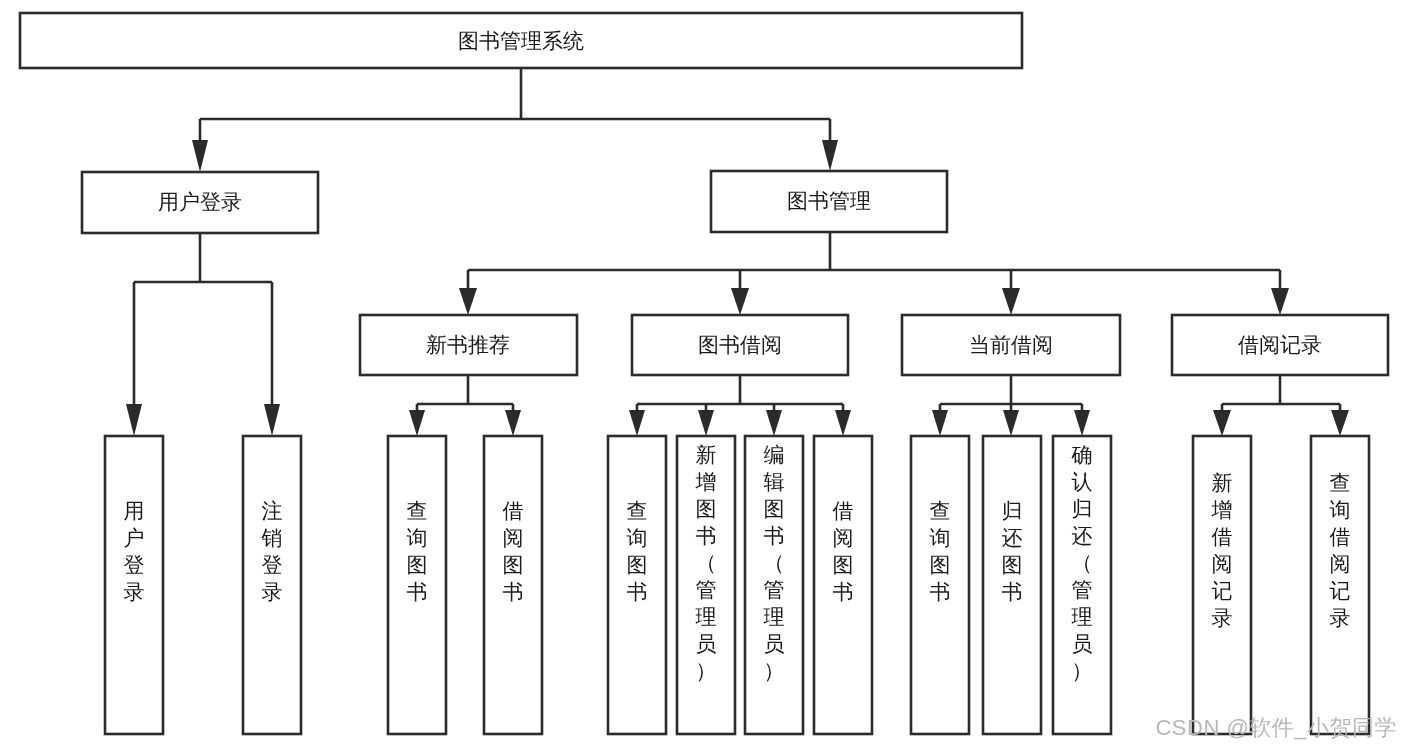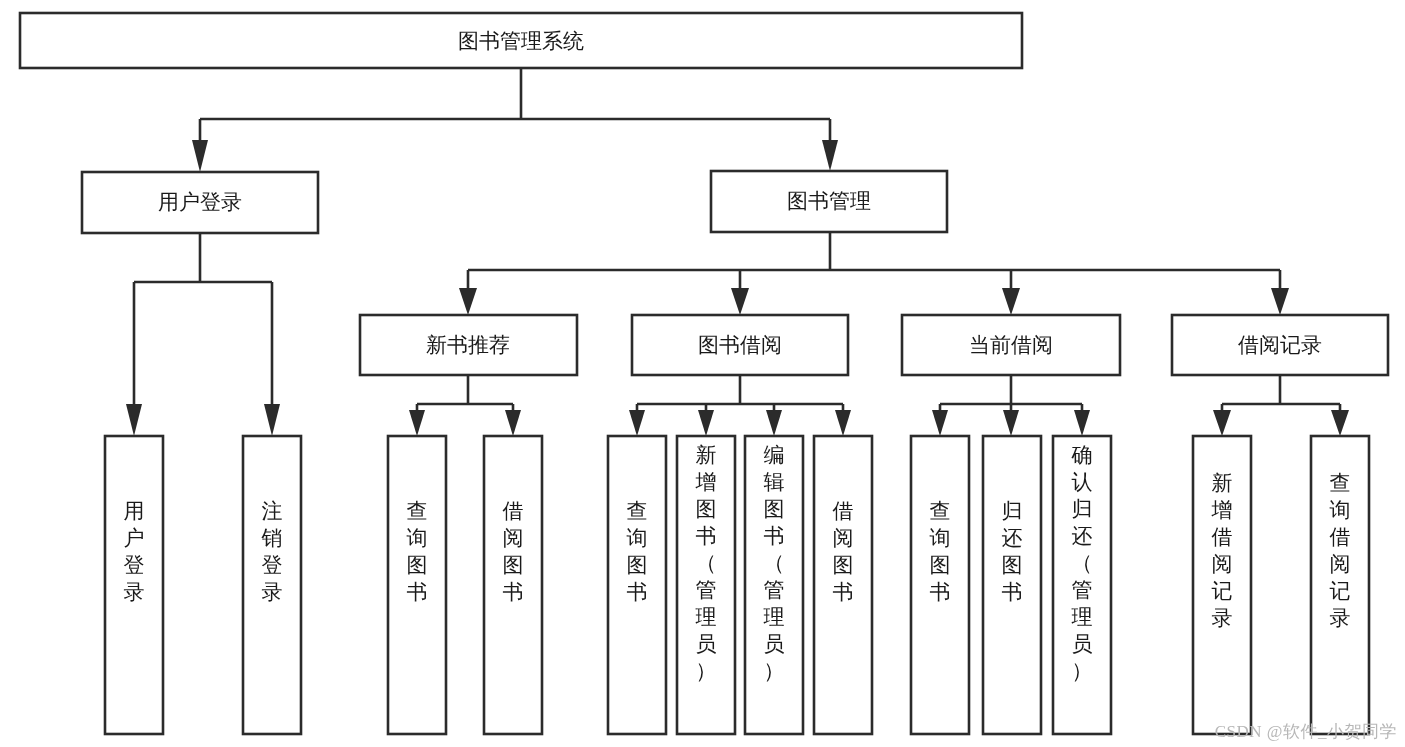--- a/index.html
+++ b/index.html
@@ -49,22 +49,22 @@
     fill: none;
   }
   .arrow-head {
     fill: #2b2b2b;
     stroke: none;
   }
   .watermark {
     position: absolute;
     right: 8px;
     bottom: 4px;
-    font-family: Liberation Serif, serif;
-    font-size: 17px;
+    font-family: Liberation Sans, sans-serif;
+    font-size: 22px;
     color: #b7b7b7;
     white-space: nowrap;
     letter-spacing: 0.5px;
     user-select: none;
   }
 </style>
 </head>
 <body>
 
 <div id="diagram-root">

